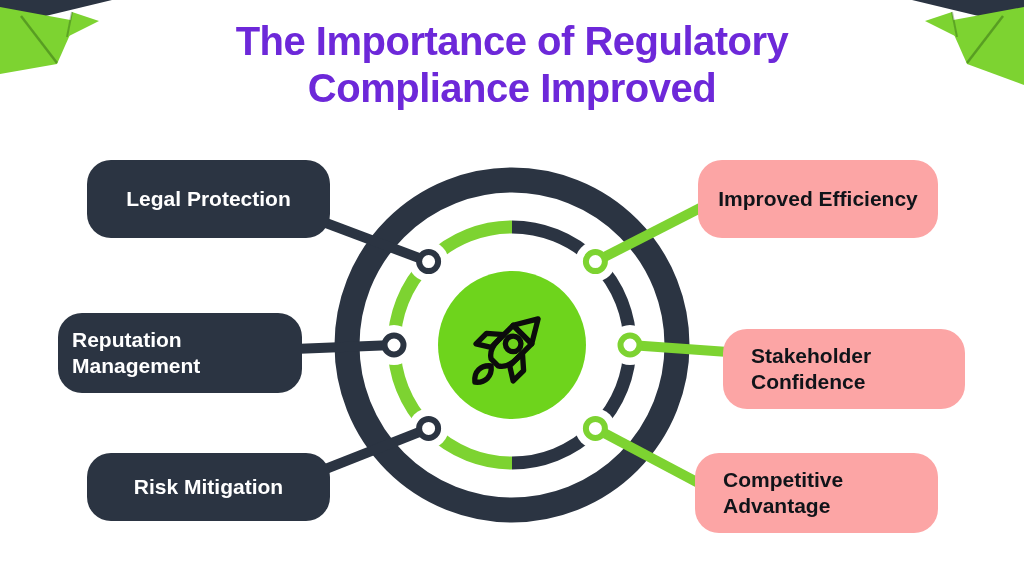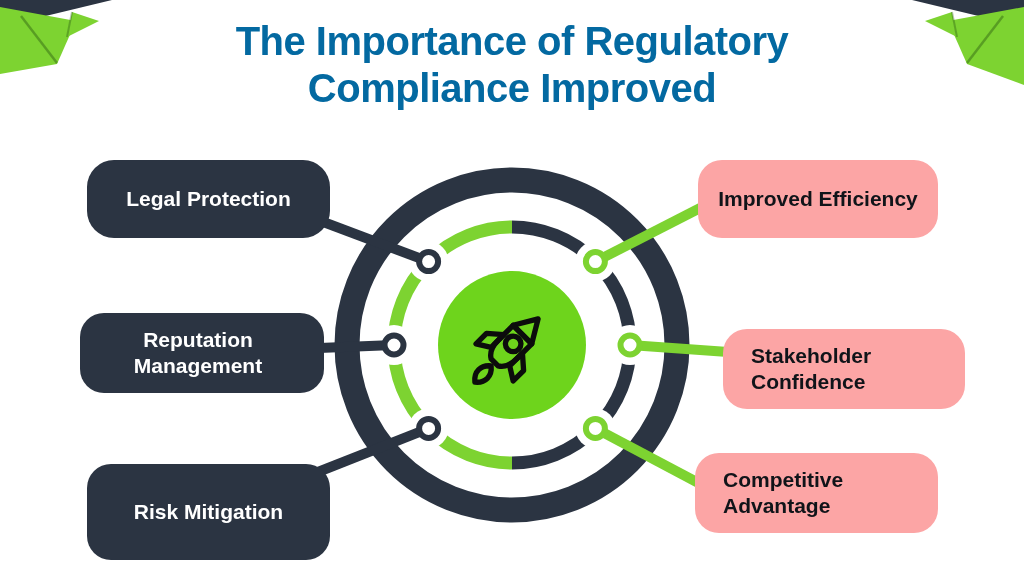--- a/index.html
+++ b/index.html
@@ -5,33 +5,33 @@
   html,body{margin:0;padding:0;}
   body{
     width:1024px;height:576px;position:relative;overflow:hidden;
     background:#ffffff;
     font-family:"Liberation Sans","DejaVu Sans",sans-serif;
   }
   .stage{position:absolute;inset:0;width:1024px;height:576px;}
   svg.diagram{position:absolute;left:0;top:0;}
   h1.title{
     position:absolute;left:0;right:0;top:18px;margin:0;
-    text-align:center;color:#0369a1;
+    text-align:center;color:#6d28d9;
     font-size:40px;font-weight:700;letter-spacing:-0.5px;line-height:1.18;
   }
   h1.title span{display:block;}
   .label-box{
     position:absolute;display:flex;align-items:center;
     border-radius:24px;box-sizing:border-box;
     font-size:21px;font-weight:700;line-height:1.22;
   }
   .label-box.dark{background:#2b3442;color:#ffffff;}
   .label-box.green{background:#fca5a5;color:#101419;}
   .align-center{justify-content:center;text-align:center;padding:0 10px;}
-  .align-right{justify-content:flex-end;text-align:center;padding:0 22px 0 14px;margin-left:22px;}
+  .align-right{justify-content:flex-end;text-align:left;padding:0 22px 0 14px;}
   .align-left{justify-content:flex-start;text-align:left;padding:0 14px 0 28px;}
 </style>
 </head>
 <body>
 
 <div class="stage">
 
   <svg class="diagram" width="1024" height="576" viewBox="0 0 1024 576">
 
     <g>
@@ -92,27 +92,27 @@
       <path d="M16,-2 L32,12 L32,30 L16,20 Z"></path>
       <path d="M0,36 C-10,44 -10,56 0,64 C10,56 10,44 0,36 Z"></path>
     </g>
   </svg>
 
   <h1 class="title">
     <span>The Importance of Regulatory</span>
     <span>Compliance Improved</span>
   </h1>
 
-  <div class="label-box dark align-center" style="left:87px;top:160px;width:243px;height:78px;border-radius:27px;">
+  <div class="label-box dark align-center" style="left:87px;top:160px;width:243px;height:78px;">
     <span>Legal Protection</span>
   </div>
   <div class="label-box dark align-right" style="left:58px;top:313px;width:244px;height:80px;">
     <span>Reputation Management</span>
   </div>
-  <div class="label-box dark align-center" style="left:87px;top:464px;width:243px;height:96px;">
+  <div class="label-box dark align-center" style="left:87px;top:453px;width:243px;height:68px;">
     <span>Risk Mitigation</span>
   </div>
 
   <div class="label-box green align-center" style="left:698px;top:160px;width:240px;height:78px;">
     <span>Improved Efficiency</span>
   </div>
   <div class="label-box green align-left" style="left:723px;top:329px;width:242px;height:80px;justify-content:center;">
     <span>Stakeholder Confidence</span>
   </div>
   <div class="label-box green align-left" style="left:695px;top:453px;width:243px;height:80px;">

